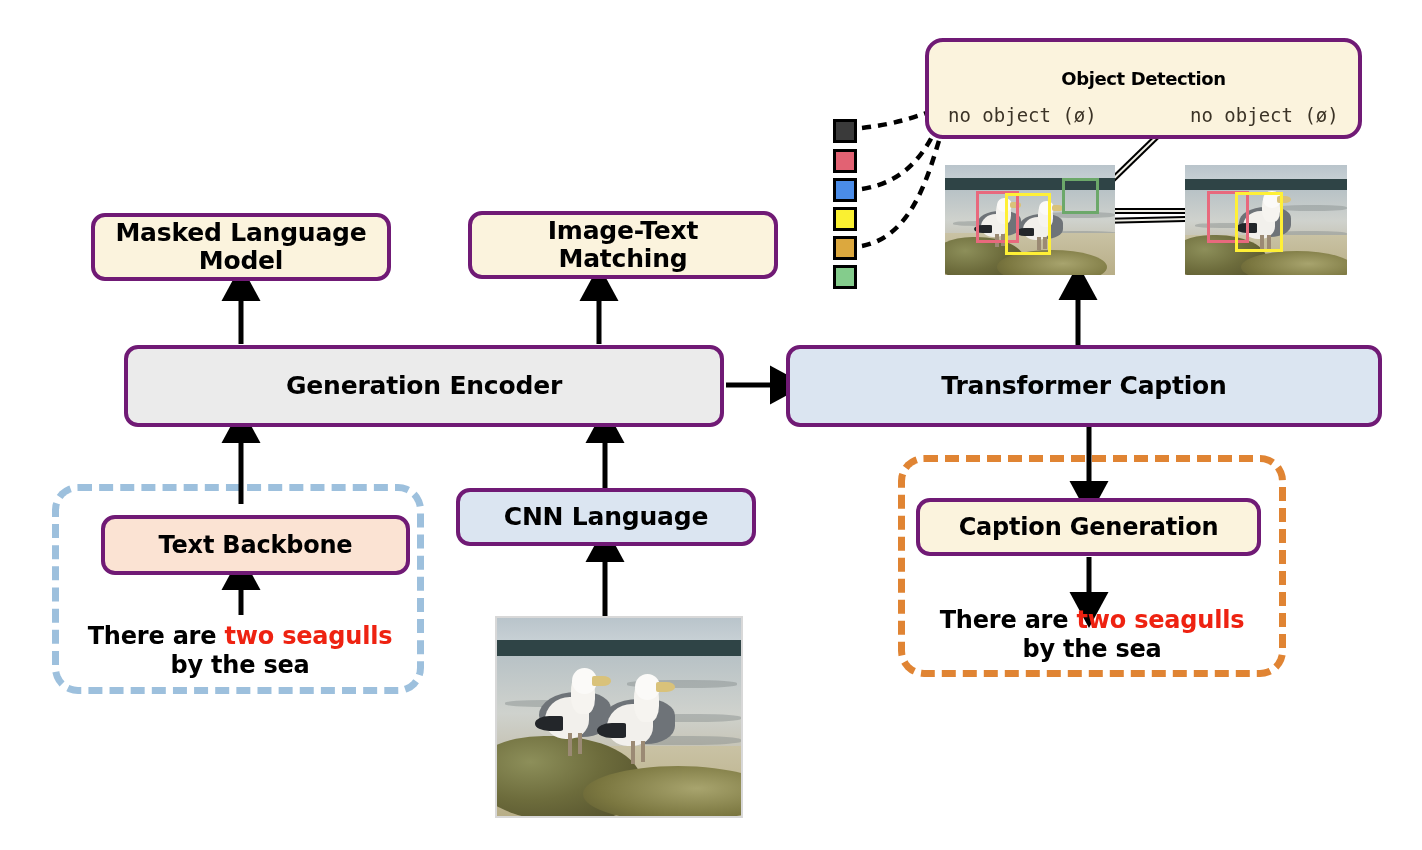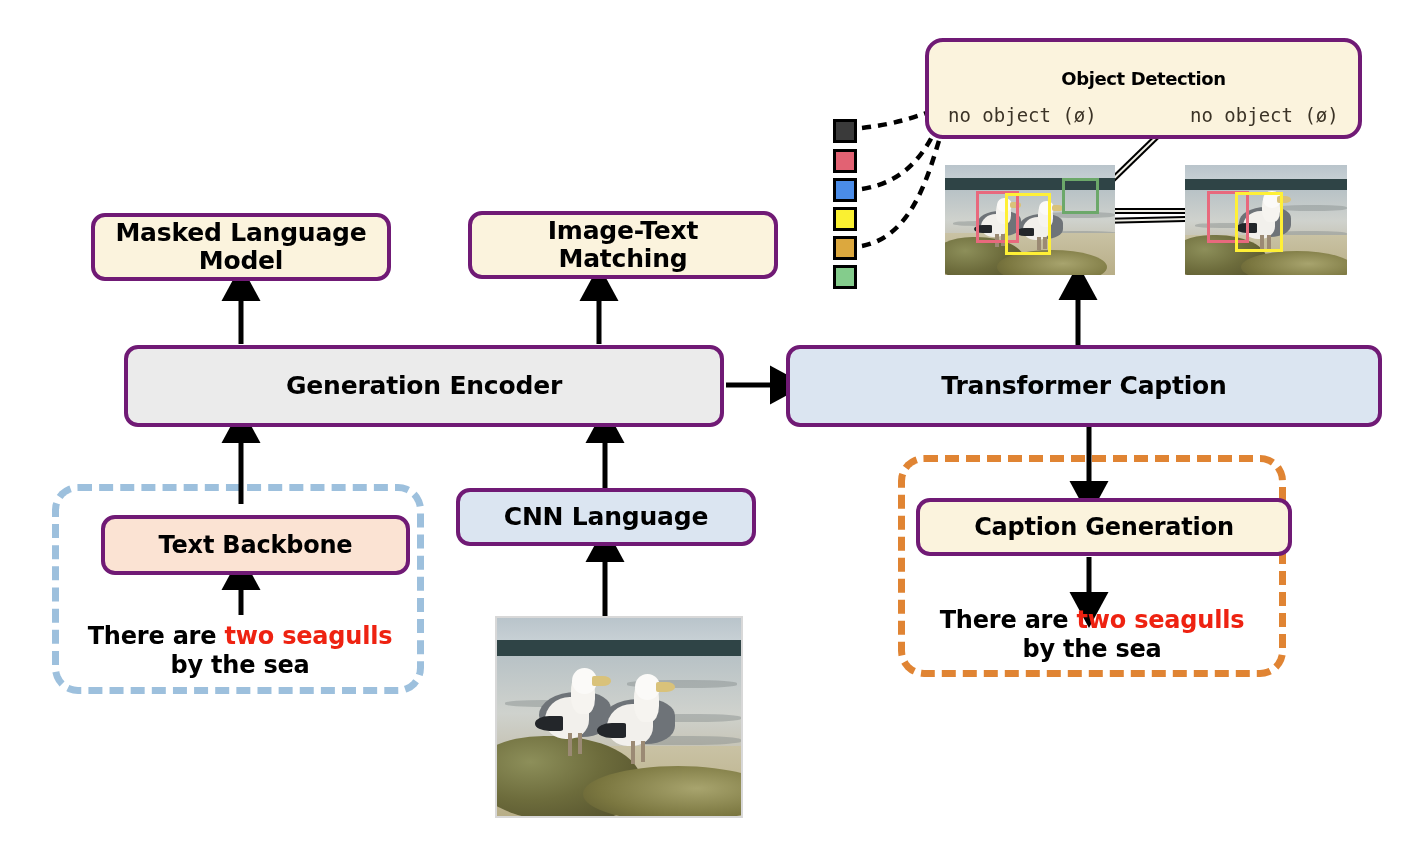--- a/index.html
+++ b/index.html
@@ -189,21 +189,21 @@
 Matching</div>
 
   <div class="node gray" style="left:124px; top:345px; width:600px; height:82px; font-size:25px;">Generation Encoder</div>
 
   <div class="node bluegray" style="left:786px; top:345px; width:596px; height:82px; font-size:25px;">Transformer Caption</div>
 
   <div class="node peach" style="left:101px; top:515px; width:309px; height:60px; font-size:24px;">Text Backbone</div>
 
   <div class="node bluegray" style="left:456px; top:488px; width:300px; height:58px; font-size:25px;">CNN Language</div>
 
-  <div class="node cream" style="left:916px; top:498px; width:376px; height:58px; font-size:24px;">Caption Generation</div>
+  <div class="node cream" style="left:916px; top:498px; width:345px; height:58px; font-size:24px;">Caption Generation</div>
 
   <div class="node cream" style="left:925px; top:38px; width:437px; height:101px; border-radius:18px;"></div>
 
   <div class="od-title" style="left:925px; top:68px; width:437px; font-size:18px;">Object Detection</div>
 
   <div class="od-slot" style="left:948px; top:104px; font-size:19px;">no object (ø)</div>
 
   <div class="od-slot" style="left:1190px; top:104px; font-size:19px;">no object (ø)</div>
 
   <div class="swatch" style="left:833px; top:119px;  background:#3a3a3a;"></div>

